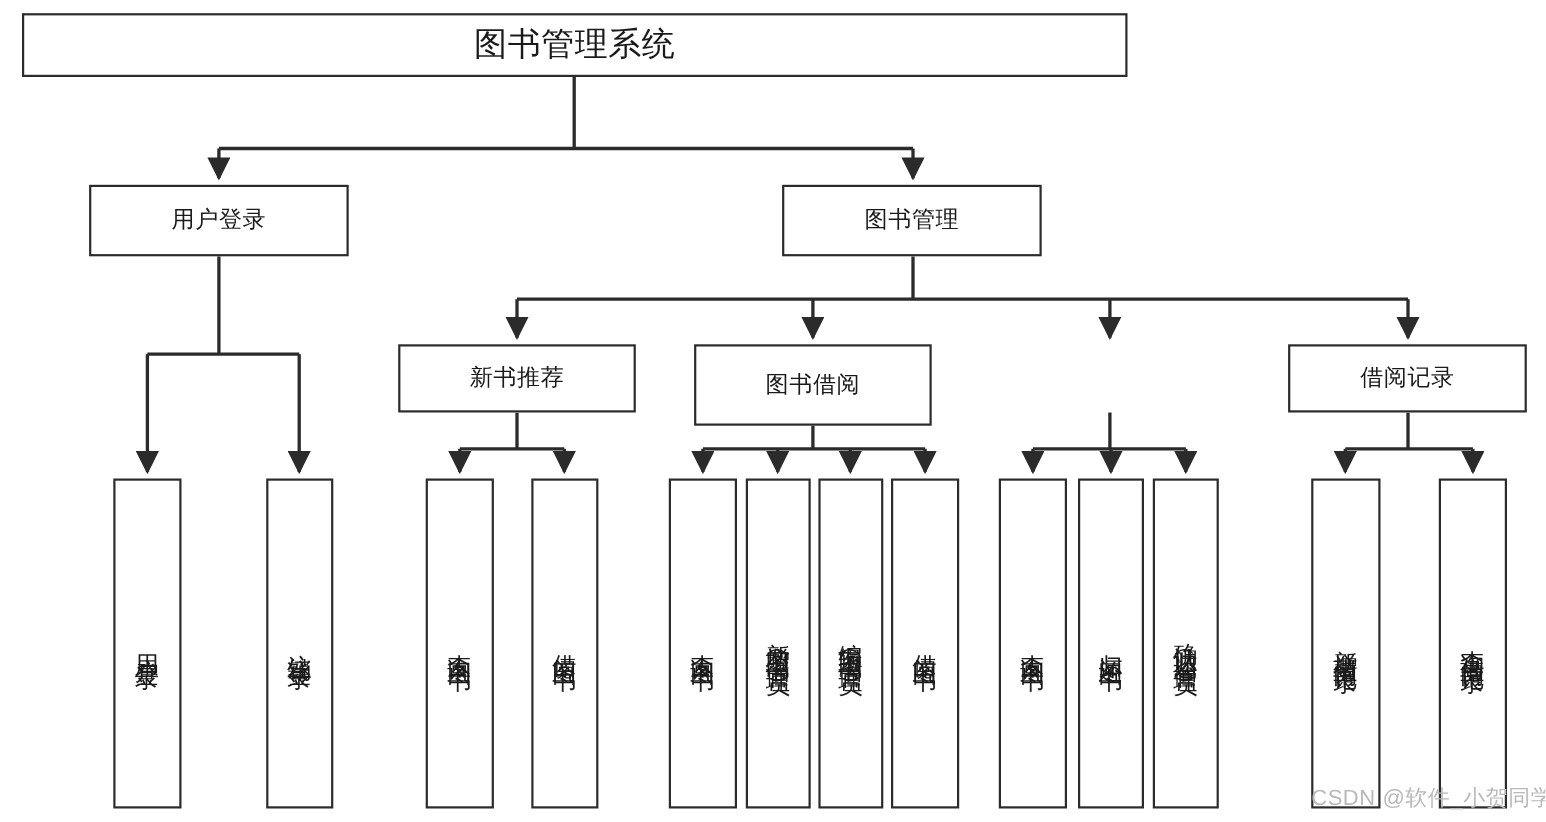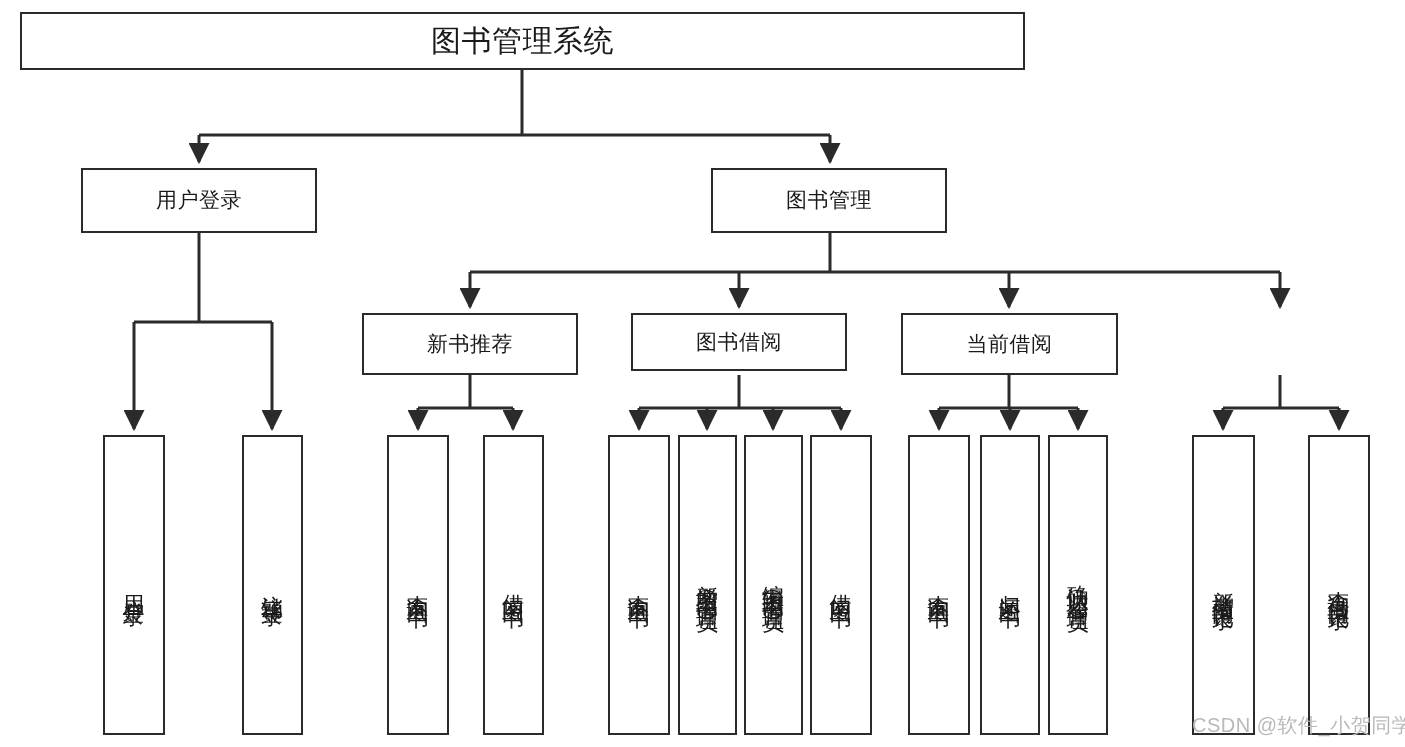--- a/index.html
+++ b/index.html
@@ -137,25 +137,25 @@
   <div class="node horiz" id="node-l1-0" style="left: 81px; top: 168px; width: 236px; height: 65px;">
     <span class="node-label">用户登录</span>
   </div>
   <div class="node horiz" id="node-l1-1" style="left: 711px; top: 168px; width: 236px; height: 65px;">
     <span class="node-label">图书管理</span>
   </div>
 
   <div class="node horiz" id="node-l2-0" style="left: 362px; top: 313px; width: 216px; height: 62px;">
     <span class="node-label">新书推荐</span>
   </div>
-  <div class="node horiz" id="node-l2-1" style="left: 631px; top: 313px; width: 216px; height: 58px;">
+  <div class="node horiz" id="node-l2-1" style="left: 631px; top: 313px; width: 216px; height: 74px;">
     <span class="node-label">图书借阅</span>
   </div>
-  <div class="node horiz" id="node-l2-2" style="left: 901px; top: 313px; width: 217px; height: 62px;">
-    <span class="node-label">当前借阅</span>
+  <div class="node horiz" id="node-l2-3" style="left: 1171px; top: 313px; width: 217px; height: 62px;">
+    <span class="node-label">借阅记录</span>
   </div>
 
   <div class="node vert" id="node-leaf-0" style="left: 103px; top: 435px; width: 62px; height: 300px; align-items: center;">
     <span class="node-label">用户登录</span>
   </div>
   <div class="node vert" id="node-leaf-1" style="left: 242px; top: 435px; width: 61px; height: 300px; align-items: center;">
     <span class="node-label">注销登录</span>
   </div>
   <div class="node vert" id="node-leaf-2" style="left: 387px; top: 435px; width: 62px; height: 300px; align-items: center;">
     <span class="node-label">查询图书</span>

